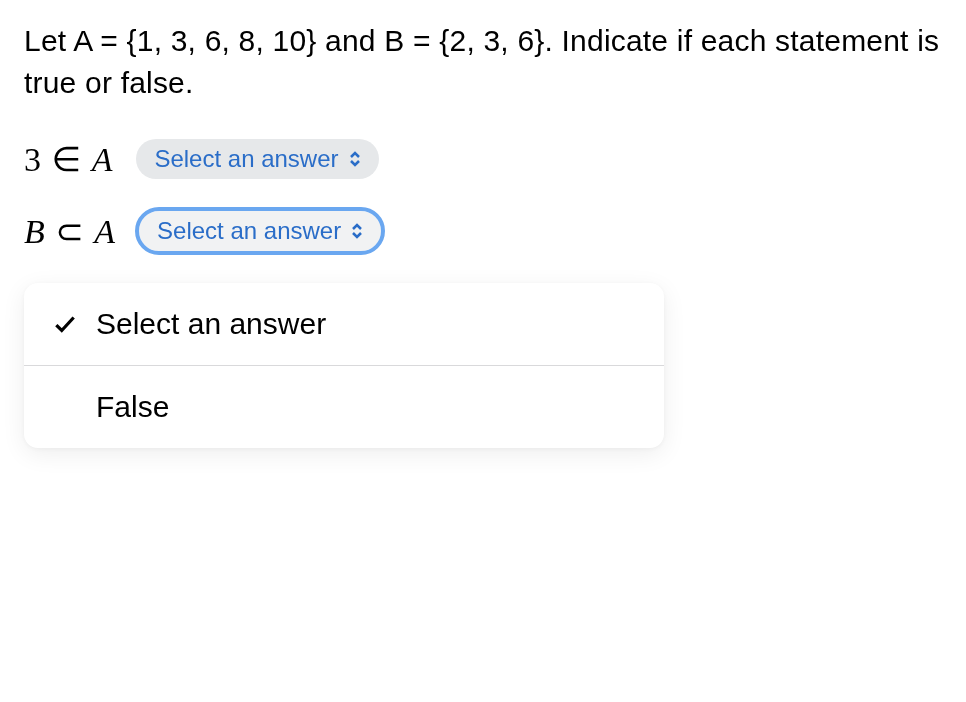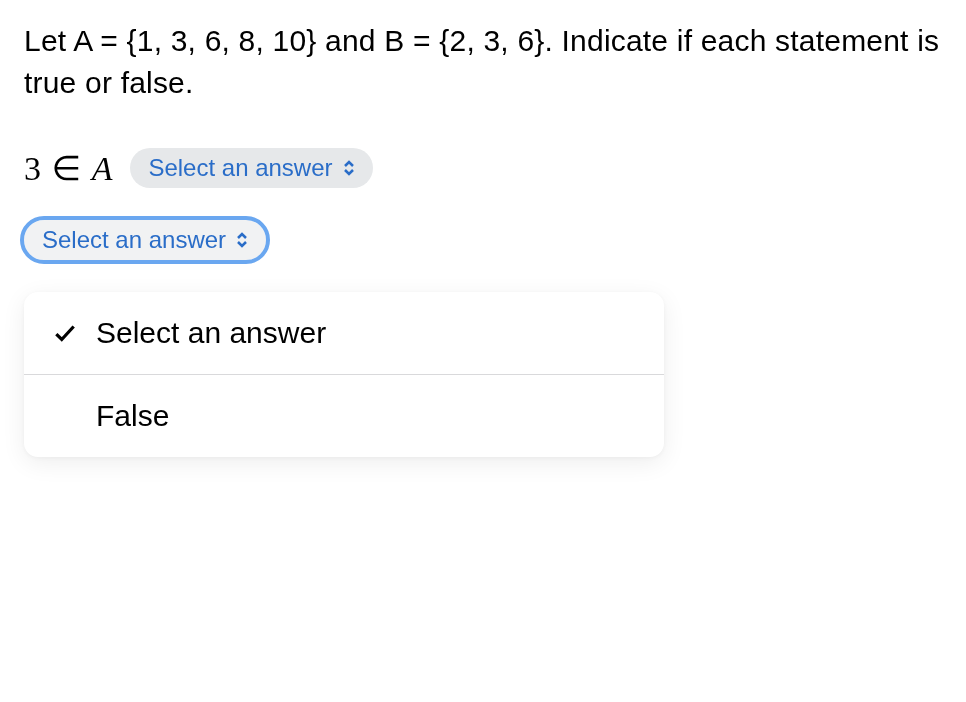--- a/index.html
+++ b/index.html
@@ -11,28 +11,28 @@
       font-family: -apple-system, BlinkMacSystemFont, "Segoe UI", Helvetica, Arial, sans-serif;
       background: #ffffff;
       width: 966px;
       height: 702px;
       padding: 20px 24px;
       color: #000;
     }
     .question-text {
       font-size: 30px;
       line-height: 1.4;
-      margin-bottom: 44px;
+      margin-bottom: 35px;
       letter-spacing: 0.2px;
     }
     .statement-row {
       display: flex;
       align-items: center;
       margin-bottom: 32px;
-      gap: 17px;
+      gap: 23px;
     }
     .math-expr {
       font-family: "Times New Roman", Times, serif;
       font-size: 34px;
       font-style: normal;
       letter-spacing: 1px;
       white-space: nowrap;
     }
     .math-expr .var {
       font-style: italic;
@@ -120,20 +120,25 @@
           <polyline points="2,6 6,2 10,6"></polyline>
         </svg>
       <svg viewBox="0 0 12 8">
           <polyline points="2,2 6,6 10,2"></polyline>
         </svg>
     </span>
   </span>
 </div>
 
 <div class="statement-row">
+  <span class="math-expr">
+    <span class="var">B</span>
+    <span>⊂</span>
+    <span class="var">A</span>
+  </span>
   <span class="select-pill focused">
     <span>Select an answer</span>
     <span class="chevron-updown">
       <svg viewBox="0 0 12 8">
           <polyline points="2,6 6,2 10,6"></polyline>
         </svg>
       <svg viewBox="0 0 12 8">
           <polyline points="2,2 6,6 10,2"></polyline>
         </svg>
     </span>

